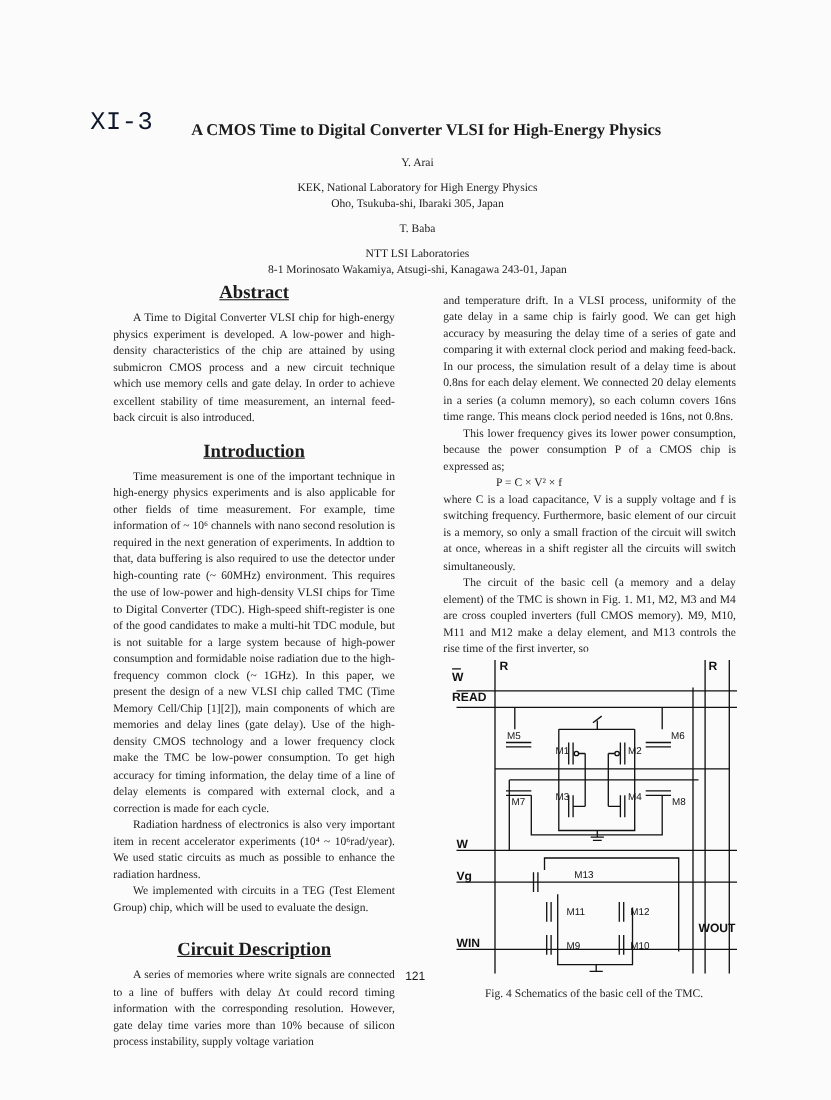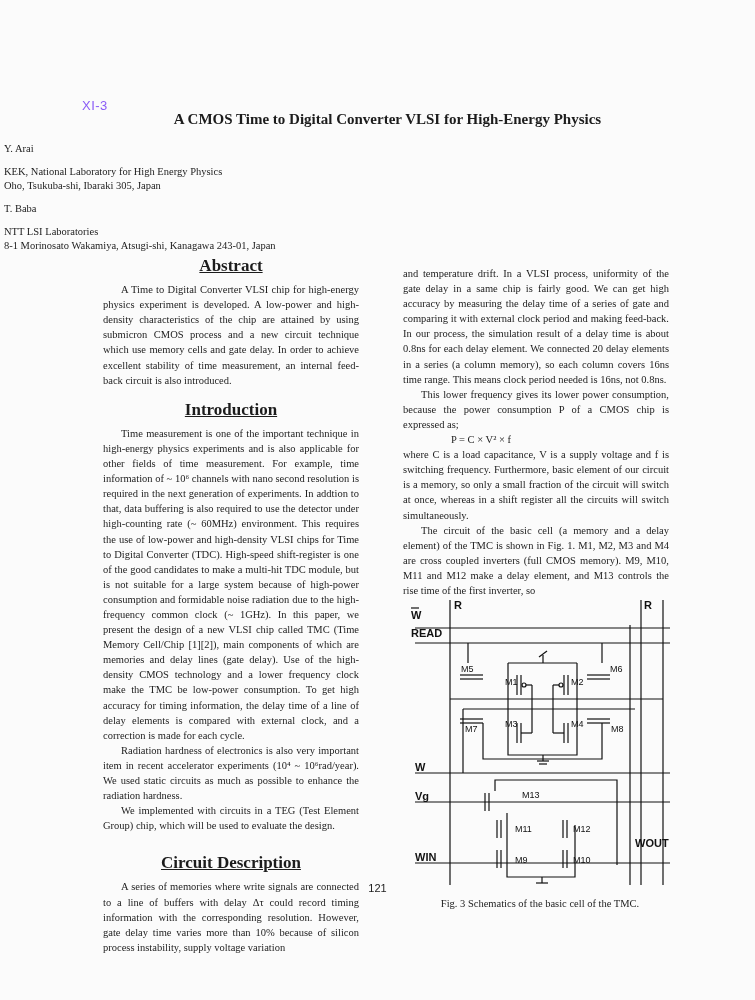--- a/index.html
+++ b/index.html
@@ -1,29 +1,29 @@
 <!DOCTYPE html>
 <html><head>
 <meta charset="utf-8">
 <style>
   html, body { margin:0; padding:0; }
   body {
     width:755px; height:1000px; background:#fbfbfb; position:relative; overflow:hidden;
     font-family:"DejaVu Serif","Liberation Serif",serif; color:#1c1c1c;
   }
   .session {
-    position:absolute; left:82px; top:98px; font-family:Liberation Sans, sans-serif;
-    font-size:13px; letter-spacing:0.5px; color:#8b5cf6;
+    position:absolute; left:82px; top:98px; font-family:Liberation Mono, monospace;
+    font-size:23px; letter-spacing:0.5px; color:#0f172a;
   }
   .title {
     position:absolute; left:0; width:755px; top:111px; text-align:center;
     font-family:"Liberation Serif",serif; font-weight:bold; font-size:15px; padding-left:20px; box-sizing:border-box;
   }
   .center-line {
-    position:absolute; left:0; width:755px; padding-left:4px; box-sizing:border-box;
+    position:absolute; left:0; width:755px; text-align:center; padding-left:4px; box-sizing:border-box;
     font-family:"Liberation Serif",serif; font-size:10.5px;
   }
   .ital { }
   .col {
     position:absolute; font-family:"Liberation Serif",serif; font-size:10.5px; line-height:15.1px;
     text-align:justify;
   }
   .col p { margin:0; }
   .col p.ind { text-indent:18px; }
   .heading {
@@ -162,15 +162,15 @@
       <text x="60" y="137">M7</text>
       <text x="206" y="137">M8</text>
       <text x="110" y="268">M9</text>
       <text x="168" y="268">M10</text>
       <text x="110" y="237">M11</text>
       <text x="168" y="237">M12</text>
       <text x="117" y="203">M13</text>
     </g>
   </svg>
 </div>
-<div class="caption">Fig.  3  Schematics of the basic cell of the TMC.</div>
+<div class="caption">Fig.  4  Schematics of the basic cell of the TMC.</div>
 
 <div class="pageno">121</div>
 
 </body></html>

